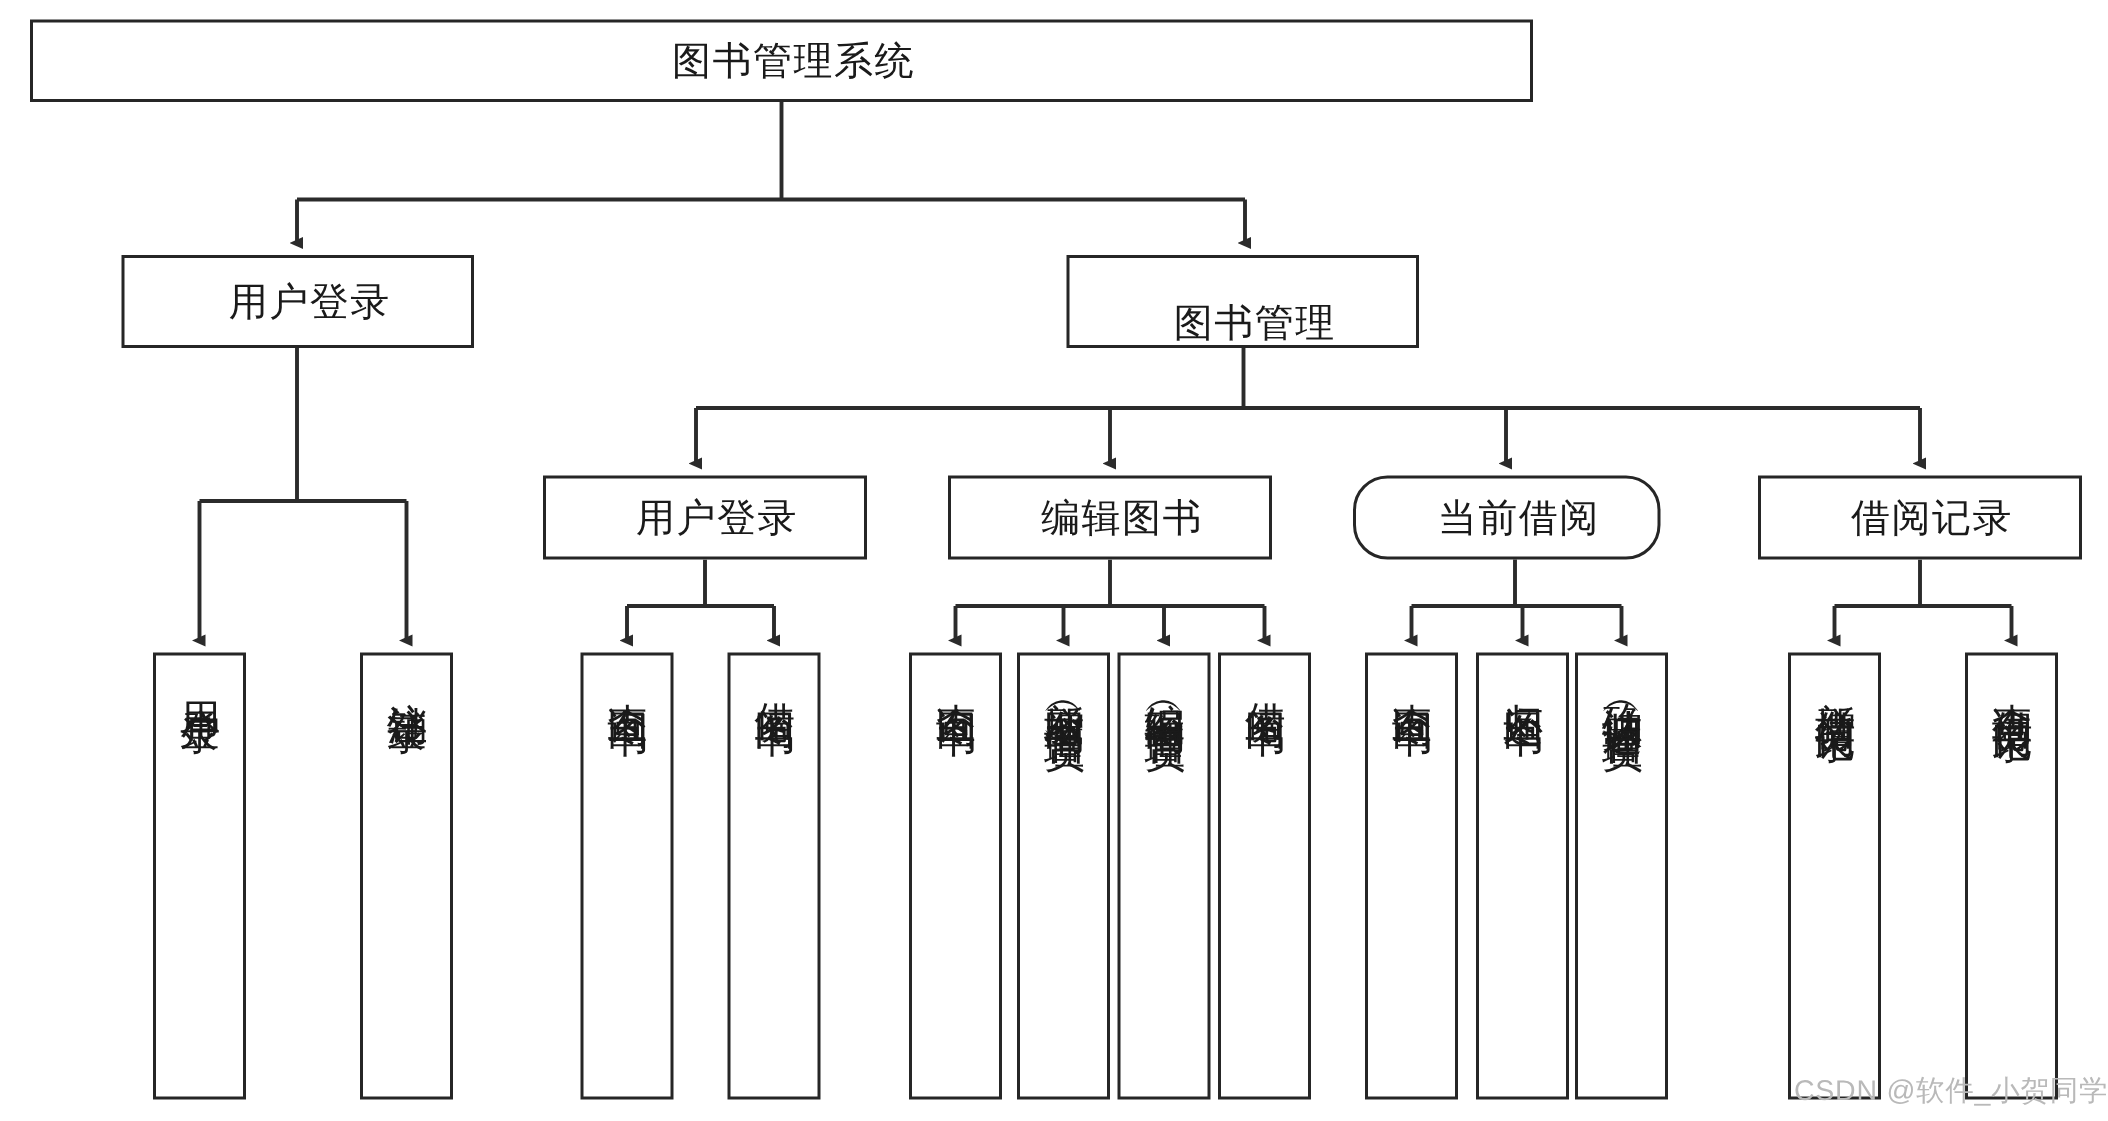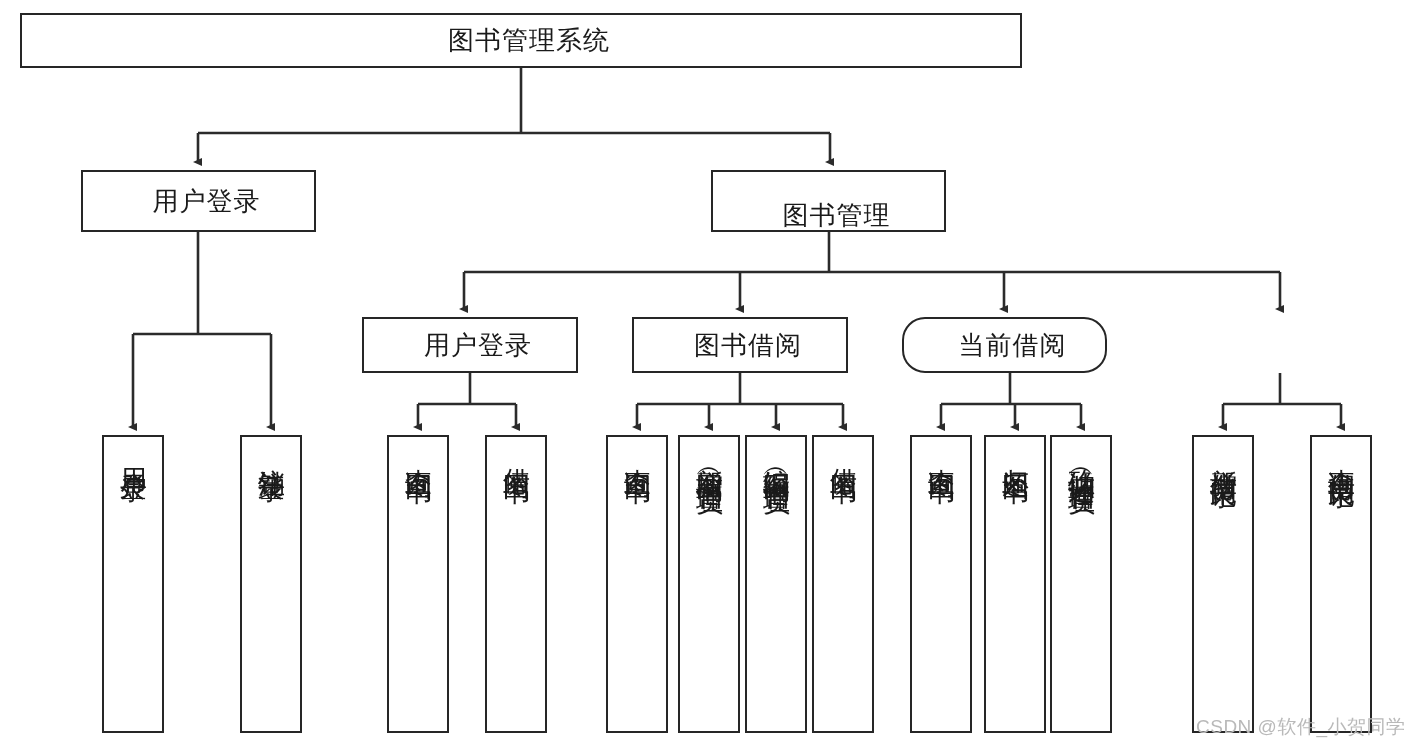--- a/index.html
+++ b/index.html
@@ -132,24 +132,27 @@
     <span class="node-label">用户登录</span>
   </div>
   <div class="node node-h" style="left:711px; top:170px; width:235px; height:62px;align-items:flex-end;">
     <span class="node-label">图书管理</span>
   </div>
 
   <div class="node node-h" style="left:362px; top:317px; width:216px; height:56px;">
     <span class="node-label">用户登录</span>
   </div>
   <div class="node node-h" style="left:632px; top:317px; width:216px; height:56px;">
-    <span class="node-label">图书借阅</span>
+    <span class="node-label">编辑图书</span>
   </div>
   <div class="node node-h" style="left:902px; top:317px; width:205px; height:56px;border-radius:23px;">
     <span class="node-label">当前借阅</span>
+  </div>
+  <div class="node node-h" style="left:1172px; top:317px; width:216px; height:56px;">
+    <span class="node-label">借阅记录</span>
   </div>
 
   <div class="node node-v" style="left:102px; top:435px; width:62px; height:298px;">
     <span class="node-label">用户登录</span>
   </div>
   <div class="node node-v" style="left:240px; top:435px; width:62px; height:298px;">
     <span class="node-label">注销登录</span>
   </div>
 
   <div class="node node-v" style="left:387px; top:435px; width:62px; height:298px;">

